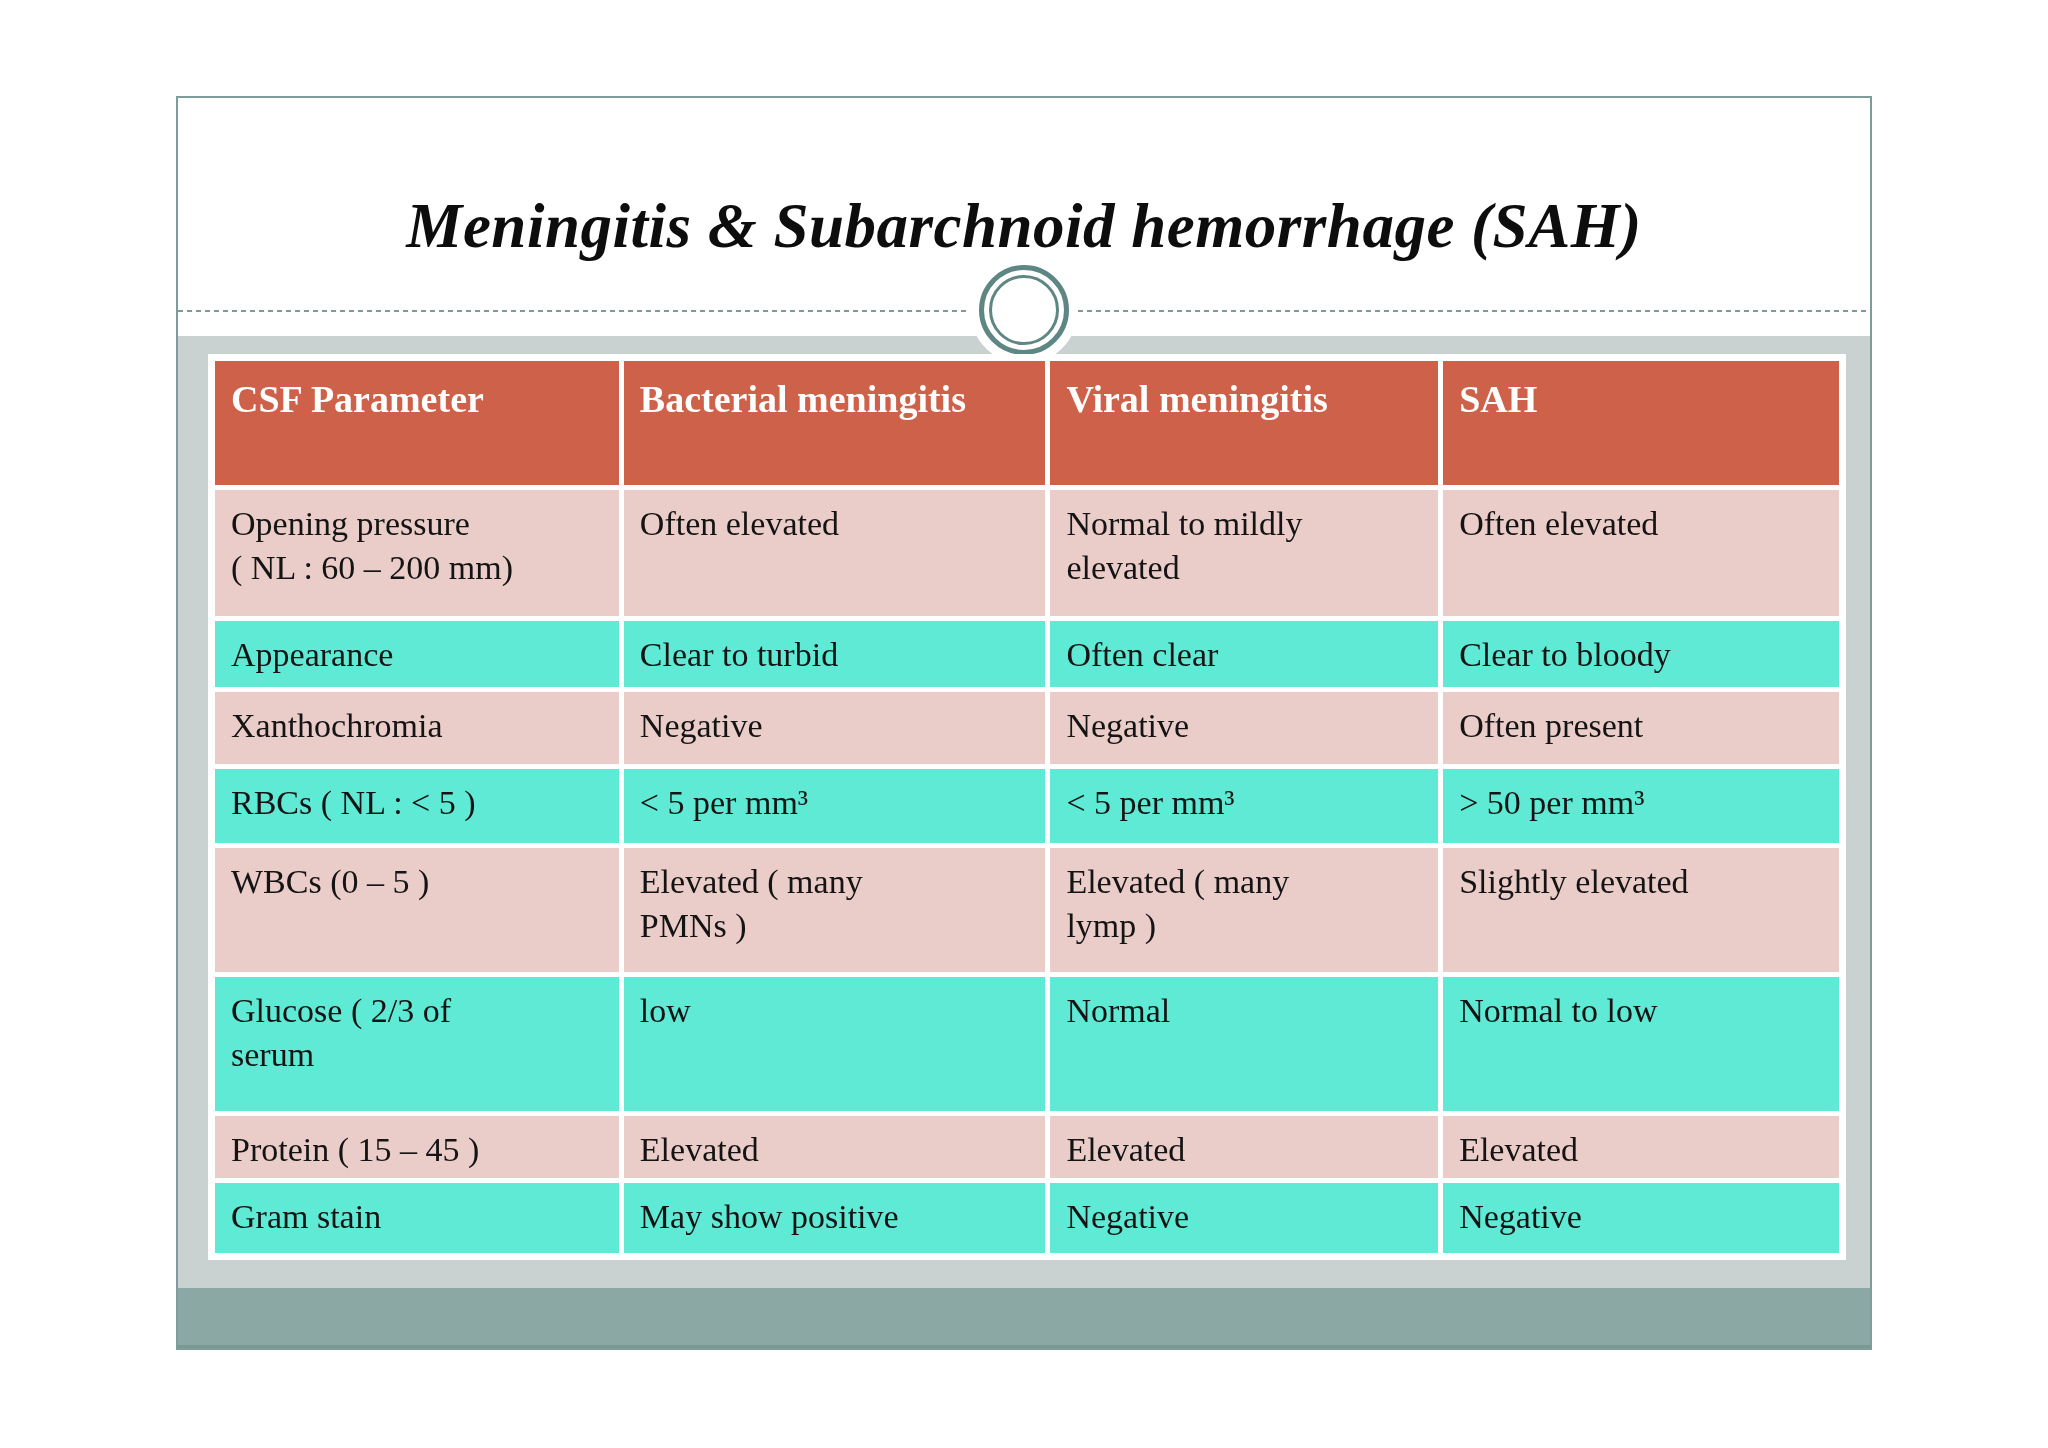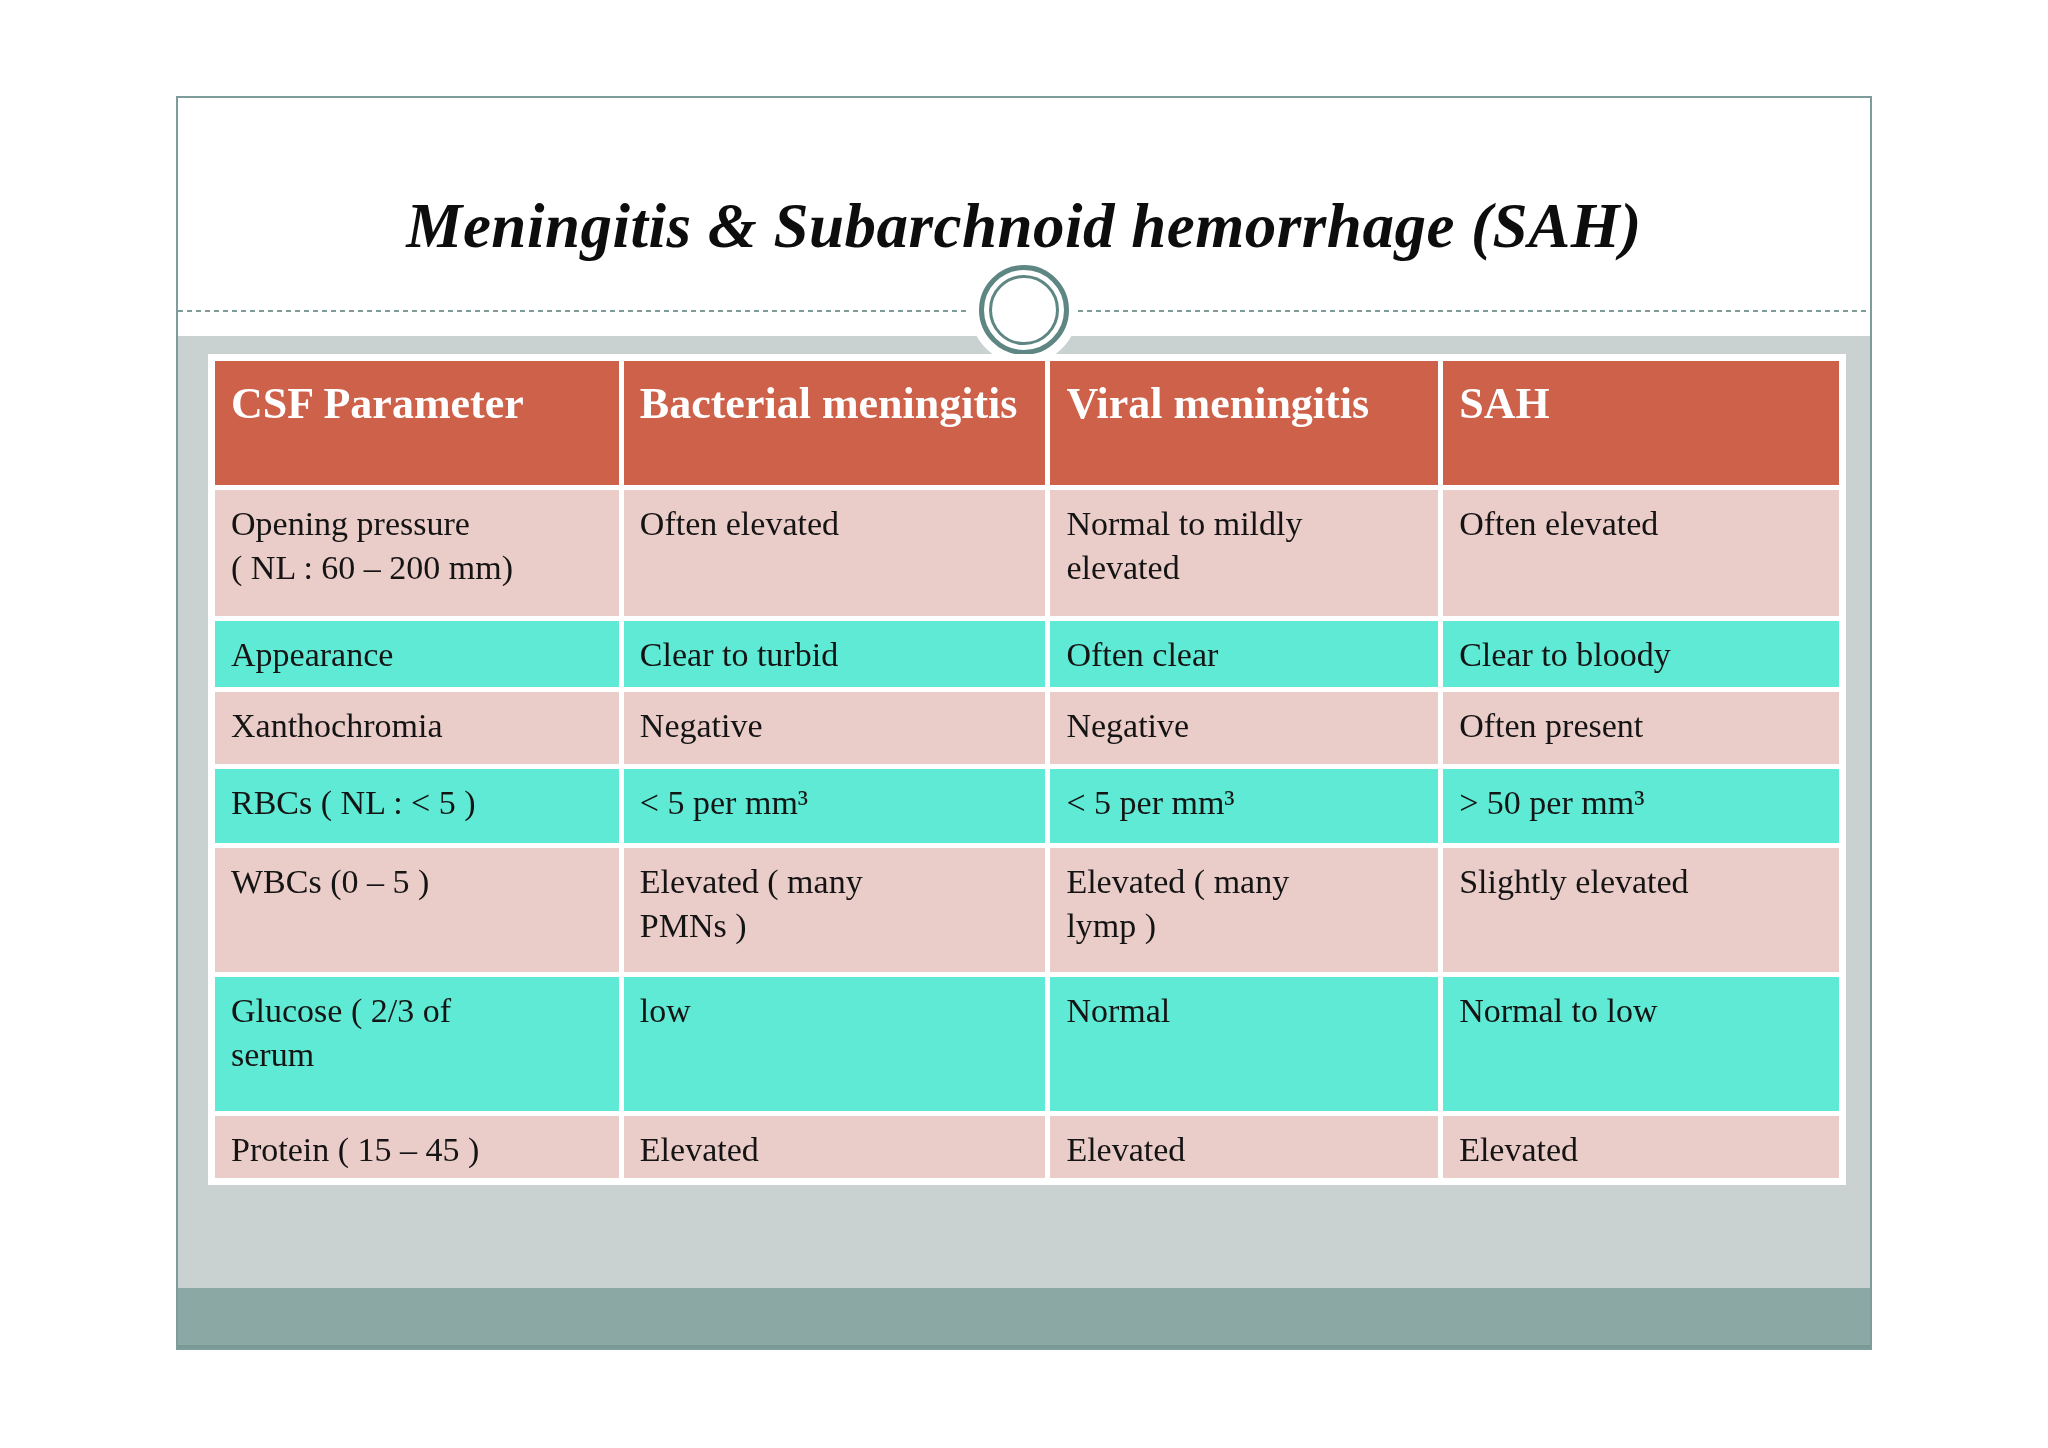--- a/index.html
+++ b/index.html
@@ -41,21 +41,21 @@
   }
   .table-wrap{
     position:absolute;left:30px;top:256px;width:1634px;
     background:#ffffff;padding:2px;
   }
   table{
     border-collapse:separate;border-spacing:5px;width:1634px;table-layout:fixed;
   }
   col.c1{width:25.1%;} col.c2{width:26.2%;} col.c3{width:24.1%;} col.c4{width:24.6%;}
   th{
-    background:#CD614A;color:#ffffff;font-size:44px;font-weight:700;
+    background:#CD614A;color:#ffffff;font-size:38px;font-weight:700;
     text-align:left;vertical-align:top;padding:14px 10px 8px 16px;line-height:1.3;
   }
   td{
     font-size:34px;color:#141414;text-align:left;vertical-align:top;
     padding:12px 10px 6px 16px;line-height:1.3;white-space:pre-line;
   }
   tr.dark td{background:#EACCC8;}
   tr.light td{background:#5eead4;}
   tr.hdr{height:124px;}
   tr.r1{height:126px;margin-top:43px;}
@@ -141,17 +141,23 @@
         <td>low</td>
         <td>Normal</td>
         <td>Normal to low</td>
       </tr>
       <tr class="r7 dark">
         <td>Protein ( 15 – 45 )</td>
         <td>Elevated</td>
         <td>Elevated</td>
         <td>Elevated</td>
       </tr>
+      <tr class="r8 light">
+        <td>Gram stain</td>
+        <td>May show positive</td>
+        <td>Negative</td>
+        <td>Negative</td>
+      </tr>
     </tbody>
       </table>
   </div>
 
 </div>
 
 </body></html>

